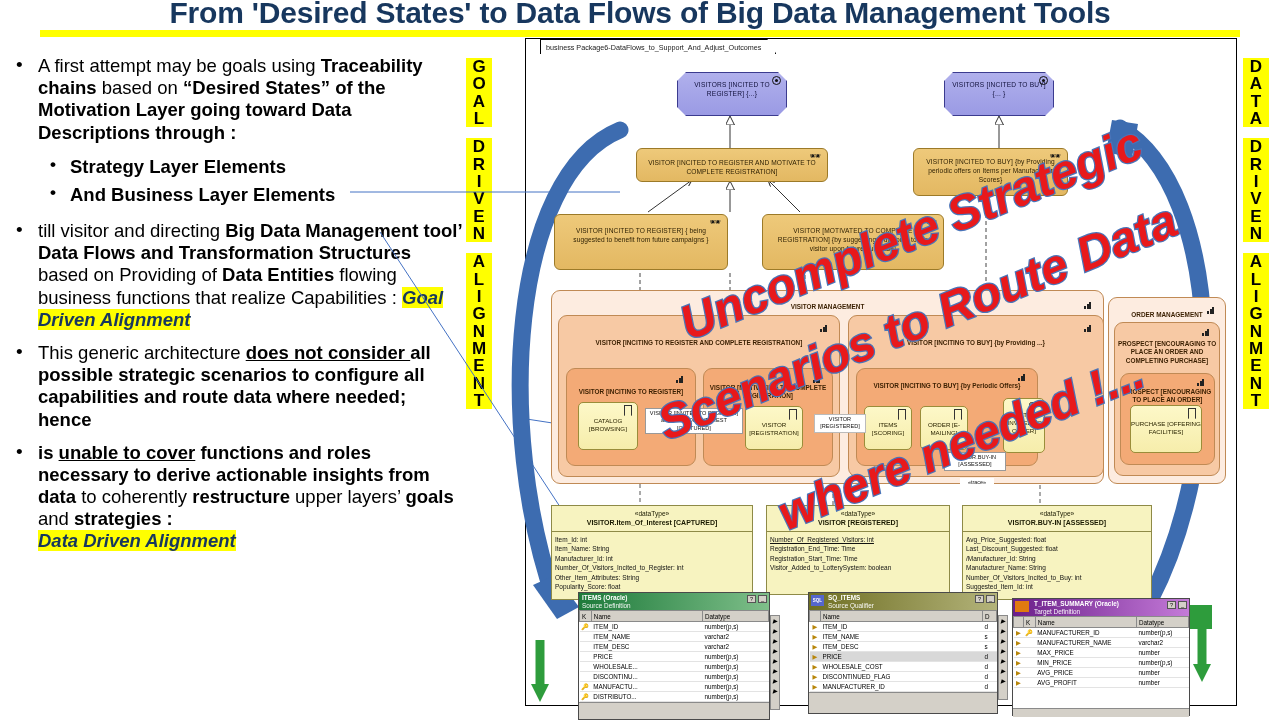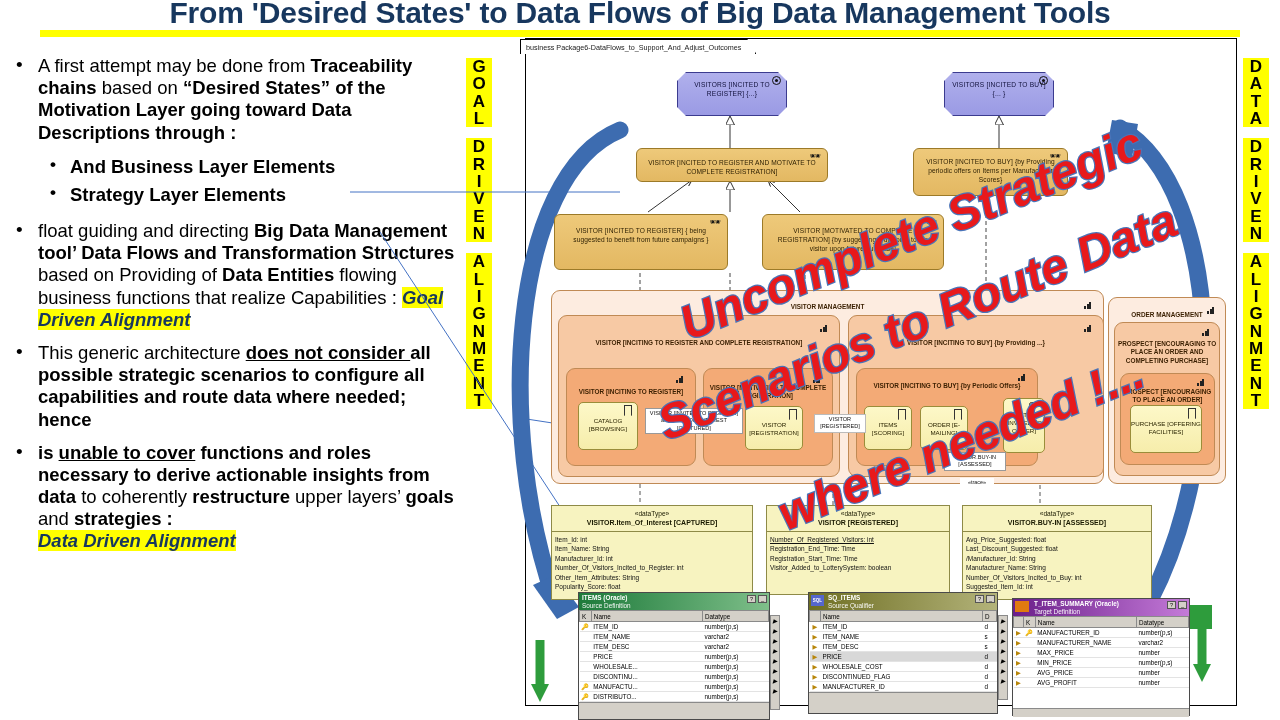--- a/index.html
+++ b/index.html
@@ -29,21 +29,21 @@
   .vcol { position:absolute; width:26px; text-align:center;
     font-weight:bold; font-size:17px; color:#000; line-height:1.02; }
   .vcol span { display:block; background:#FFFF00; }
   .vcol span.sp { background:transparent; height:11px; }
   #vleft { left:466px; top:58px; }
   #vright { left:1243px; top:58px; }
 
   
   #diagram { position:absolute; left:525px; top:38px; width:712px; height:668px;
     border:1px solid #000; background:#fff; }
-  #pkg-tab { position:absolute; left:520px; top:39px; height:15px; padding:1px 14px 0 5px;
+  #pkg-tab { position:absolute; left:540px; top:39px; height:15px; padding:1px 14px 0 5px;
     border:1px solid #000; border-bottom:none; background:#fff;
     font-size:7.2px; color:#1a1a1a; white-space:nowrap; line-height:13px;
     clip-path: polygon(0 0, calc(100% - 9px) 0, 100% 100%, 0 100%); }
 
   
   .hexnode { position:absolute; background:linear-gradient(180deg,#b0b0ec 0%,#9a9ae4 100%);
     border:1px solid #3b3b8f; color:#10103a; font-size:6.6px; text-align:center;
     line-height:1.35; padding:8px 4px 3px; letter-spacing:.2px;
     clip-path: polygon(9px 0,calc(100% - 9px) 0,100% 9px,100% calc(100% - 9px),calc(100% - 9px) 100%,9px 100%,0 calc(100% - 9px),0 9px); }
   .goalicon { position:absolute; right:5px; top:3px; width:9px; height:9px;
@@ -121,29 +121,29 @@
 <div id="slide">
 
   <div id="title-wrap">
     <div id="slide-title">From 'Desired States' to Data Flows of Big Data Management Tools</div>
     <div id="title-underline"></div>
   </div>
 
   <div id="bullets">
 
     <div class="b1">
-      <span>A first attempt may be done from </span><span class="bold">Traceability chains</span><span> based on </span><span class="bold">“Desired States” of the Motivation Layer going toward Data Descriptions through :</span>
-    </div>
-
+      <span>A first attempt may be goals using </span><span class="bold">Traceability chains</span><span> based on </span><span class="bold">“Desired States” of the Motivation Layer going toward Data Descriptions through :</span>
+    </div>
+
+    <div class="b2"><span>Strategy Layer Elements</span></div>
     <div class="b2"><span>And Business Layer Elements</span></div>
-    <div class="b2"><span>Strategy Layer Elements</span></div>
     <div class="gap"></div>
 
     <div class="b1">
-      <span>float guiding and directing </span><span class="bold">Big Data Management tool’ Data Flows and Transformation Structures</span><span> based on Providing of </span><span class="bold">Data Entities</span><span> flowing business functions that realize Capabilities : </span><span class="hl">Goal Driven Alignment</span>
+      <span>till visitor and directing </span><span class="bold">Big Data Management tool’ Data Flows and Transformation Structures</span><span> based on Providing of </span><span class="bold">Data Entities</span><span> flowing business functions that realize Capabilities : </span><span class="hl">Goal Driven Alignment</span>
     </div>
 
     <div class="b1">
       <span>This generic architecture </span><span class="u bold">does not consider </span><span class="bold">all possible strategic scenarios to configure all capabilities and route data where needed; hence</span>
     </div>
 
     <div class="b1">
       <span class="bold">is </span><span class="bold u">unable to cover</span><span class="bold"> functions and roles necessary to derive actionable insights from data</span><span> to coherently </span><span class="bold">restructure</span><span> upper layers’ </span><span class="bold">goals</span><span> and </span><span class="bold">strategies :</span><br><span class="hl">Data Driven Alignment</span>
     </div>
   </div>

